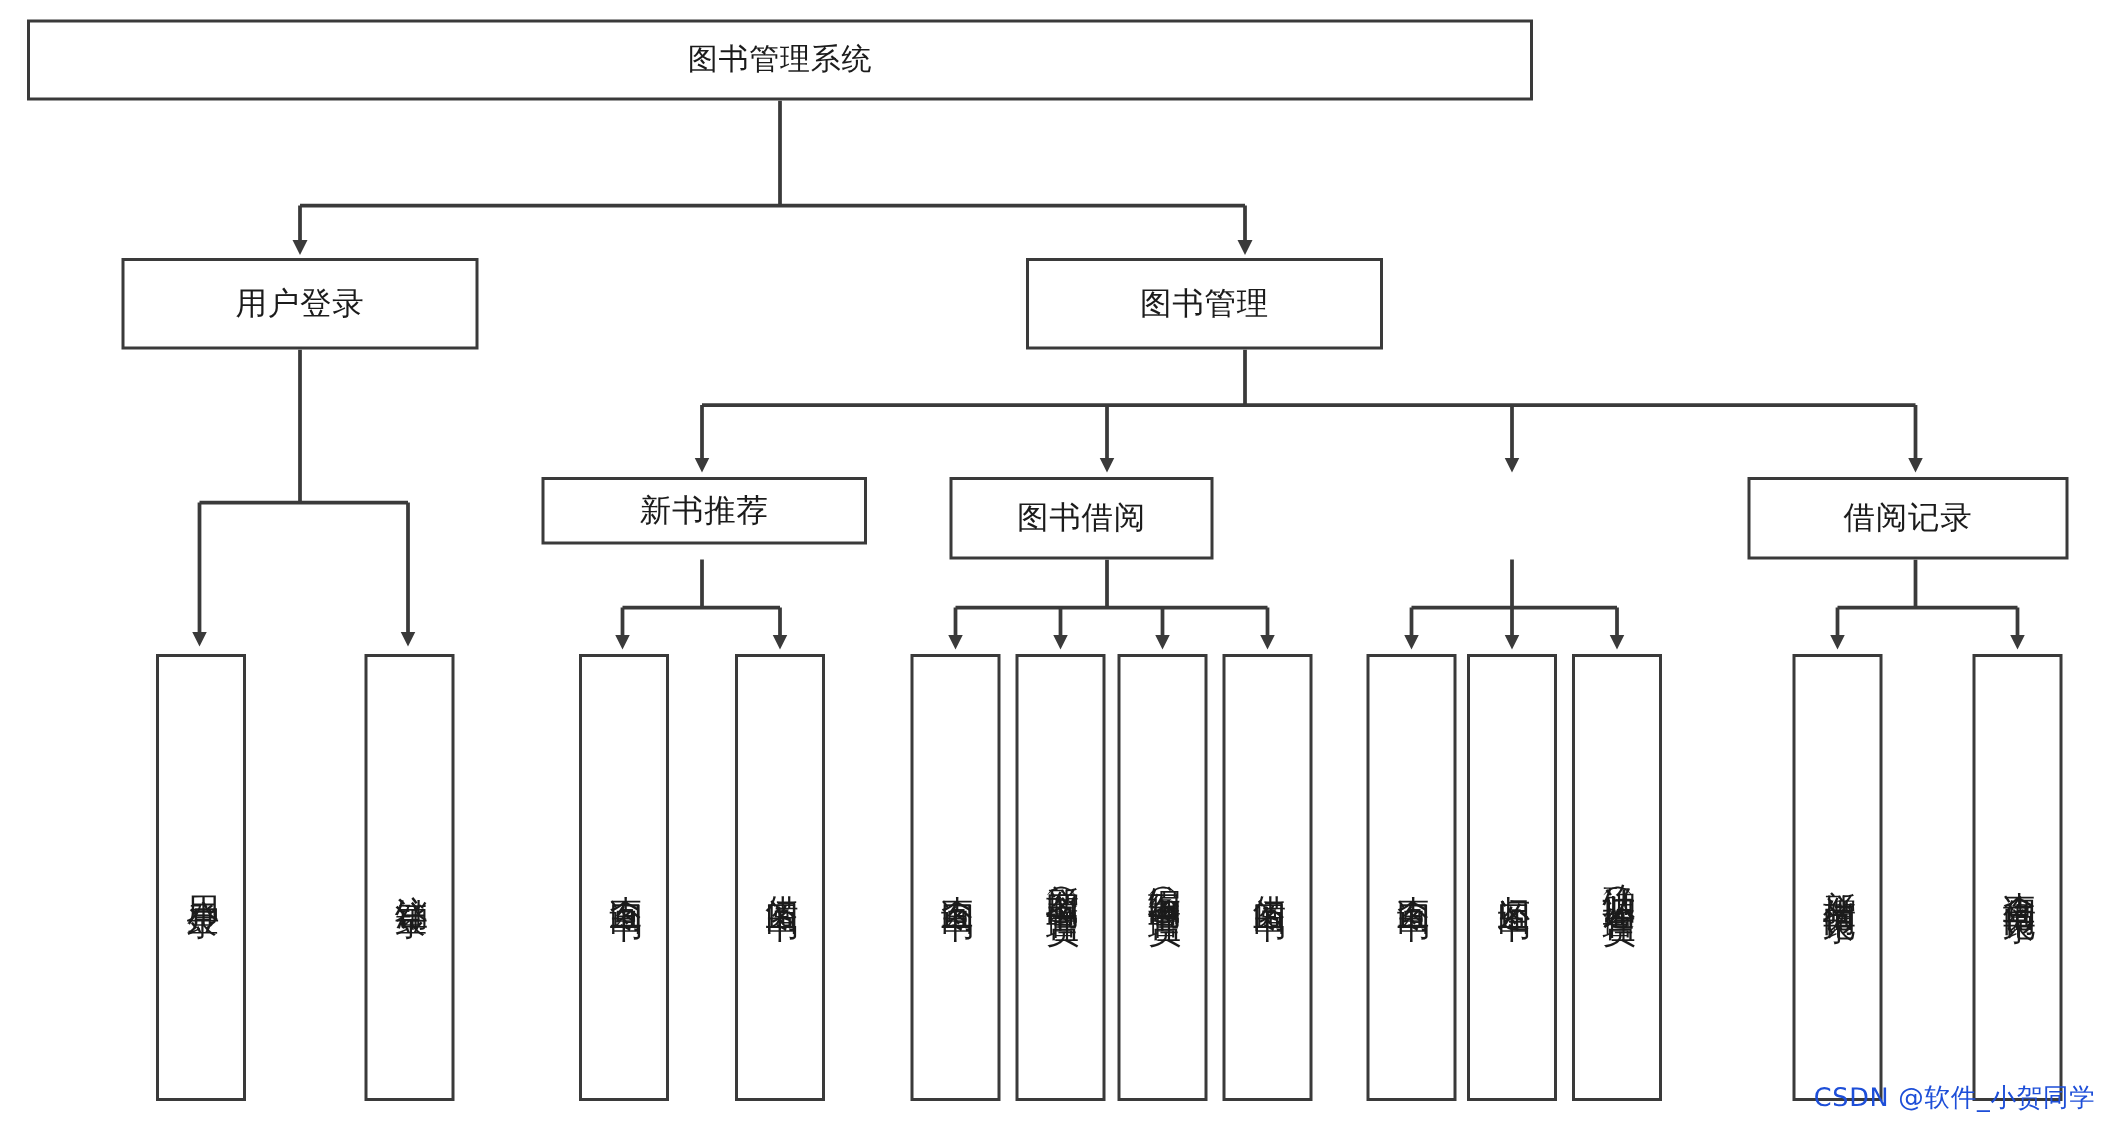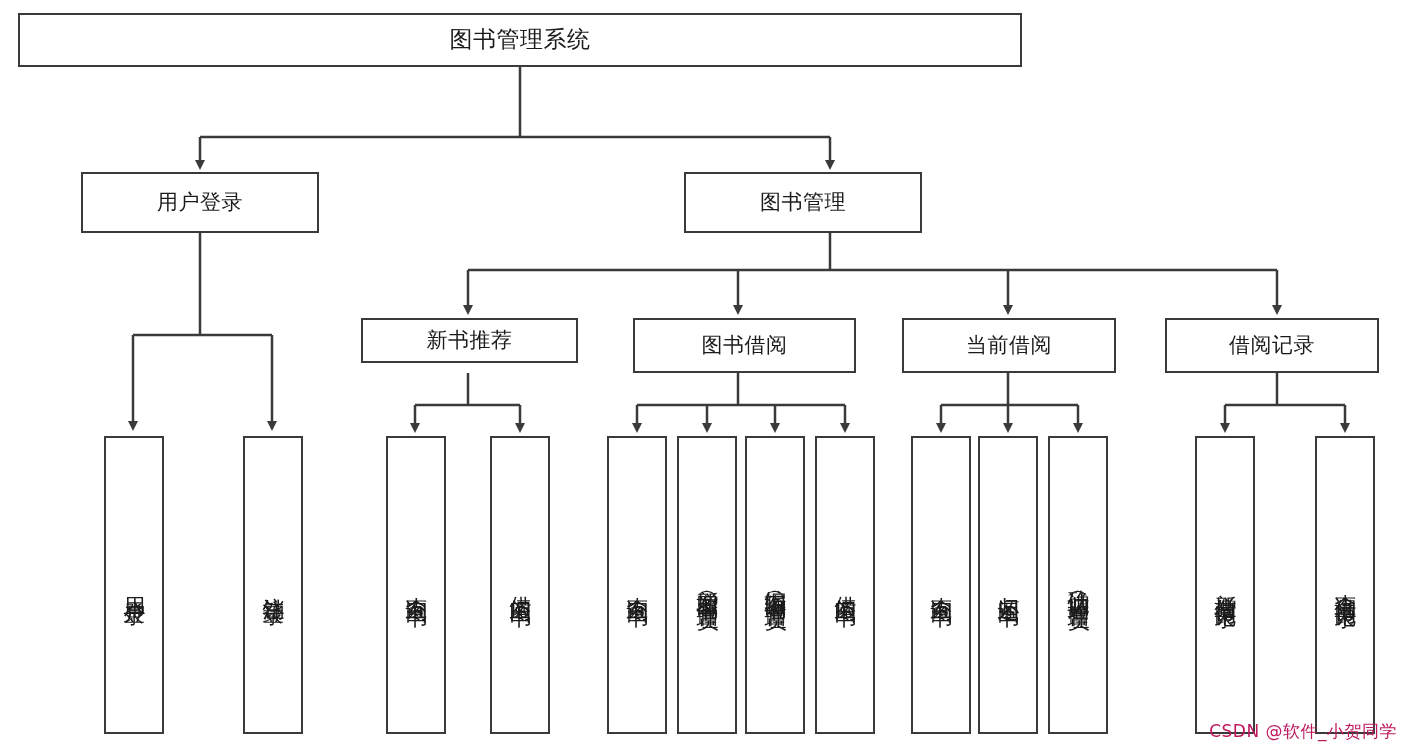--- a/index.html
+++ b/index.html
@@ -38,42 +38,42 @@
   .node .label {
     display: block;
     text-align: center;
     line-height: 1.18;
     letter-spacing: 0.5px;
   }
   .node.horiz .label {
     font-size: 21px;
   }
   .node.root .label {
-    font-size: 23px;
+    font-size: 20px;
   }
   .node.vert {
     align-items: center;
     justify-content: center;
     padding: 6px 0;
   }
   .node.vert .label {
     writing-mode: vertical-rl;
     text-orientation: upright;
     font-size: 22px;
     line-height: 1.22;
     letter-spacing: 3px;
     white-space: nowrap;
     max-height: 100%;
   }
   .watermark {
     position: absolute;
     right: 8px;
     bottom: 4px;
     font-size: 17px;
-    color: #be185d;
+    color: #1d4ed8;
     letter-spacing: 0.5px;
     white-space: nowrap;
     pointer-events: none;
   }
 </style>
 </head>
 <body>
 
 <div id="canvas">
 
@@ -135,25 +135,22 @@
   <div class="node horiz" style="left:81px; top:172px; width:238px; height:61px;">
     <span class="label">用户登录</span>
   </div>
   <div class="node horiz" style="left:684px; top:172px; width:238px; height:61px;">
     <span class="label">图书管理</span>
   </div>
 
   <div class="node horiz" style="left:361px; top:318px; width:217px; height:45px;">
     <span class="label">新书推荐</span>
   </div>
-  <div class="node horiz" style="left:633px; top:318px; width:223px; height:55px;">
+  <div class="node horiz" style="left:633px; top:318px; width:176px; height:55px;">
     <span class="label">图书借阅</span>
-  </div>
-  <div class="node horiz" style="left:902px; top:318px; width:214px; height:55px;">
-    <span class="label">当前借阅</span>
   </div>
   <div class="node horiz" style="left:1165px; top:318px; width:214px; height:55px;">
     <span class="label">借阅记录</span>
   </div>
 
   <div class="node vert" style="left:104px; top:436px; width:60px; height:298px;">
     <span class="label">用户登录</span>
   </div>
   <div class="node vert" style="left:243px; top:436px; width:60px; height:298px;">
     <span class="label">注销登录</span>

